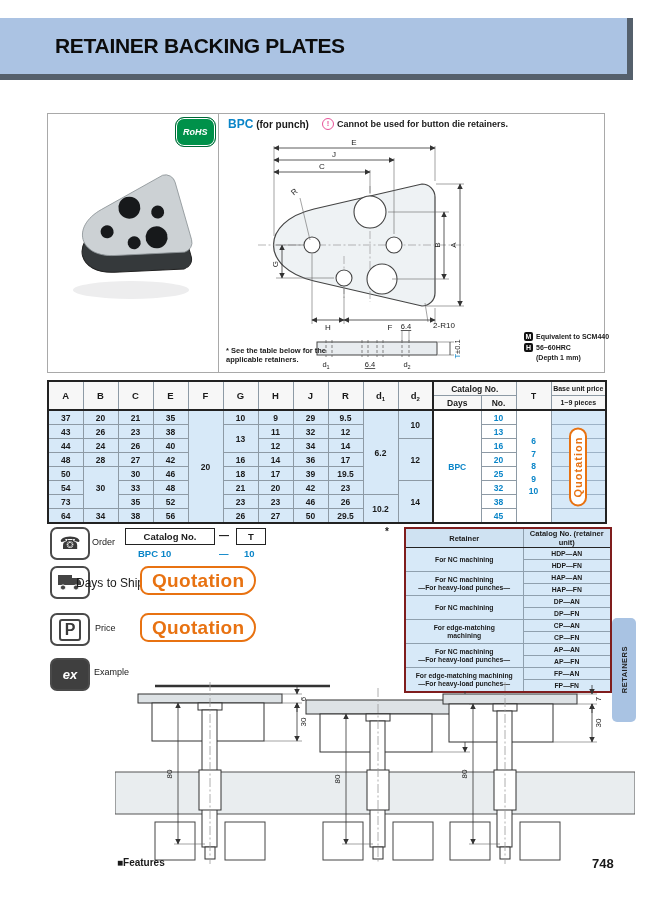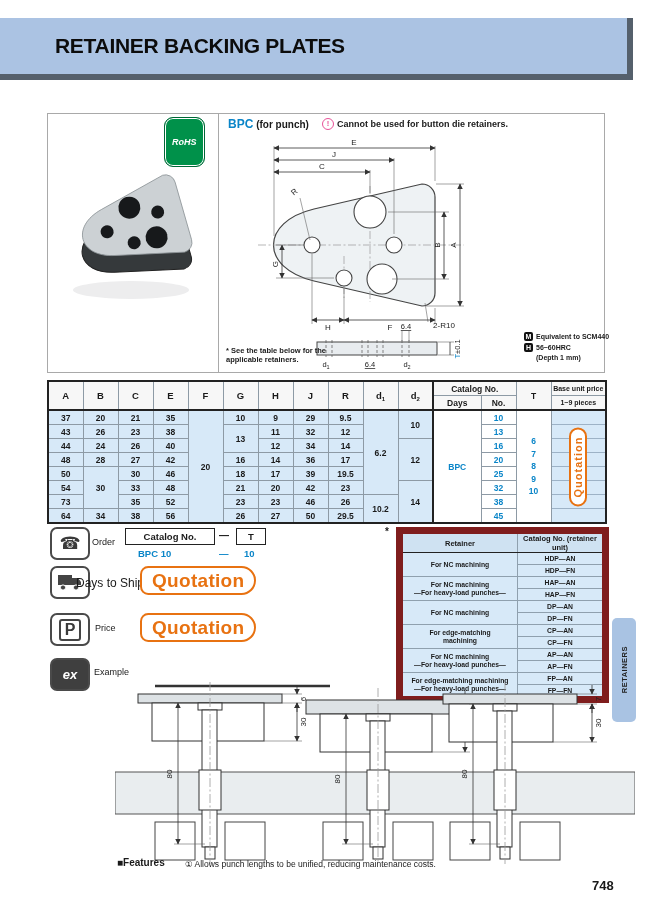--- a/index.html
+++ b/index.html
@@ -8,23 +8,23 @@
 
   
   .band{position:absolute;left:0;top:18px;width:627px;height:56px;background:#abc3e3;
         border-right:6px solid #55606c;border-bottom:6px solid #55606c;}
   .band .title{position:absolute;left:55px;top:0;height:56px;line-height:56px;
         font-size:21px;font-weight:700;letter-spacing:-0.3px;color:#0c0c0c;text-align:right;}
 
   
   .pbox{position:absolute;left:47px;top:113px;width:556px;height:258px;border:1px solid #a9a9a9;background:#fff;}
   .pdiv{position:absolute;left:218px;top:113px;width:1px;height:259px;background:#a9a9a9;}
-  .rohs{position:absolute;left:164px;top:117px;background:#00914a;border:1px solid #006837;
+  .rohs{position:absolute;left:175px;top:117px;background:#00914a;border:1px solid #006837;
         box-shadow:inset 0 0 0 1px #fff;border-radius:9px;color:#fff;font-weight:700;
-        font-style:italic;font-size:9px;padding:19px 7px;}
+        font-style:italic;font-size:9px;padding:9px 7px;}
   .bpc-line{position:absolute;left:228px;top:117px;font-size:10px;font-weight:700;}
   .bpc-code{color:#0a85c8;font-size:12px;font-weight:700;}
   .warn{position:absolute;left:322px;top:118px;font-size:9px;font-weight:700;display:flex;align-items:center;gap:3px;}
   .warn .wicon{display:inline-block;width:10px;height:10px;border:1.5px solid #e85298;border-radius:50%;
         color:#e85298;font-size:7.5px;line-height:10px;text-align:center;font-weight:700;}
   .see-note{position:absolute;left:226px;top:346px;width:118px;font-size:7.5px;font-weight:700;
         white-space:pre-line;line-height:1.25;}
   .mh-notes{position:absolute;left:524px;top:332px;font-size:7px;font-weight:700;line-height:1.5;}
   .mh-notes .sq{display:inline-block;width:9px;height:9px;background:#111;color:#fff;border-radius:2px;
         font-size:7px;line-height:9px;text-align:center;margin-right:3px;}
@@ -62,32 +62,32 @@
   .odash{position:absolute;font-size:10px;font-weight:700;}
   .oval{position:absolute;font-size:9.5px;font-weight:700;color:#0a85c8;}
   .qbadge{position:absolute;border:2.5px solid #e87211;border-radius:9px 16px 16px 9px;color:#e87211;
         font-size:19px;font-weight:700;padding:0 10px;background:#fff;height:25px;line-height:25px;
         letter-spacing:0.3px;}
   .exbox{background:#3f3f3f;color:#fff;font-style:italic;font-weight:700;font-size:13px;}
 
   
   .rtable-wrap{position:absolute;left:396px;top:527px;}
   .rstar{position:absolute;left:385px;top:526px;font-size:10px;font-weight:700;}
-  table.rt{border-collapse:collapse;table-layout:fixed;width:206px;border:7px solid #7f1d1d;}
+  table.rt{border-collapse:collapse;table-layout:fixed;width:206px;border:2px solid #7f1d1d;margin-left:8px;}
   table.rt th,table.rt td{border:0.5px solid #8fa0ae;font-weight:700;text-align:center;padding:0 1px;}
   table.rt th{height:12px;font-size:7.5px;background:#cfe2f2;}
   table.rt td{height:11px;font-size:6.8px;background:#d7e9f8;}
   table.rt td.gl{white-space:pre-line;line-height:1.15;}
   table.rt thead th{border-bottom:1.2px solid #222;}
 
   
   .features{position:absolute;left:117px;top:857px;font-size:8.5px;font-weight:700;}
   .features .ftitle{font-size:10px;font-weight:700;}
   .features .fitems{position:absolute;left:68px;top:1px;width:420px;font-weight:400;line-height:1.45;}
-  .pageno{position:absolute;left:592px;top:878px;font-size:13px;font-weight:700;}
+  .pageno{position:absolute;left:592px;top:856px;font-size:13px;font-weight:700;}
   .sidetab{position:absolute;left:612px;top:618px;width:24px;height:104px;background:#a9c3e3;
         border-radius:5px;display:flex;align-items:center;justify-content:center;}
   .sidetab span{writing-mode:vertical-rl;transform:rotate(180deg);font-size:7.5px;font-weight:700;
         letter-spacing:0.5px;color:#222;}
 
   svg text{font-family:"Liberation Sans",sans-serif;}
 </style>
 </head>
 <body>
 
@@ -568,21 +568,20 @@
         <text x="486" y="27" transform="rotate(-90 486 27)">7</text>
         <text x="486" y="51" transform="rotate(-90 486 51)">30</text>
         <text x="352" y="102" transform="rotate(-90 352 102)">80</text>
       </g>
     </g>
   </svg>
 
   <div class="features">
     <span class="ftitle"><span>■</span><span>Features</span></span>
     <div class="fitems">
-      <div>① Allows punch lengths to be unified, reducing maintenance costs.</div>
     </div>
   </div>
 
   <div class="pageno">748</div>
 
   <div class="sidetab">
     <span>RETAINERS</span>
   </div>
 
 </div>

